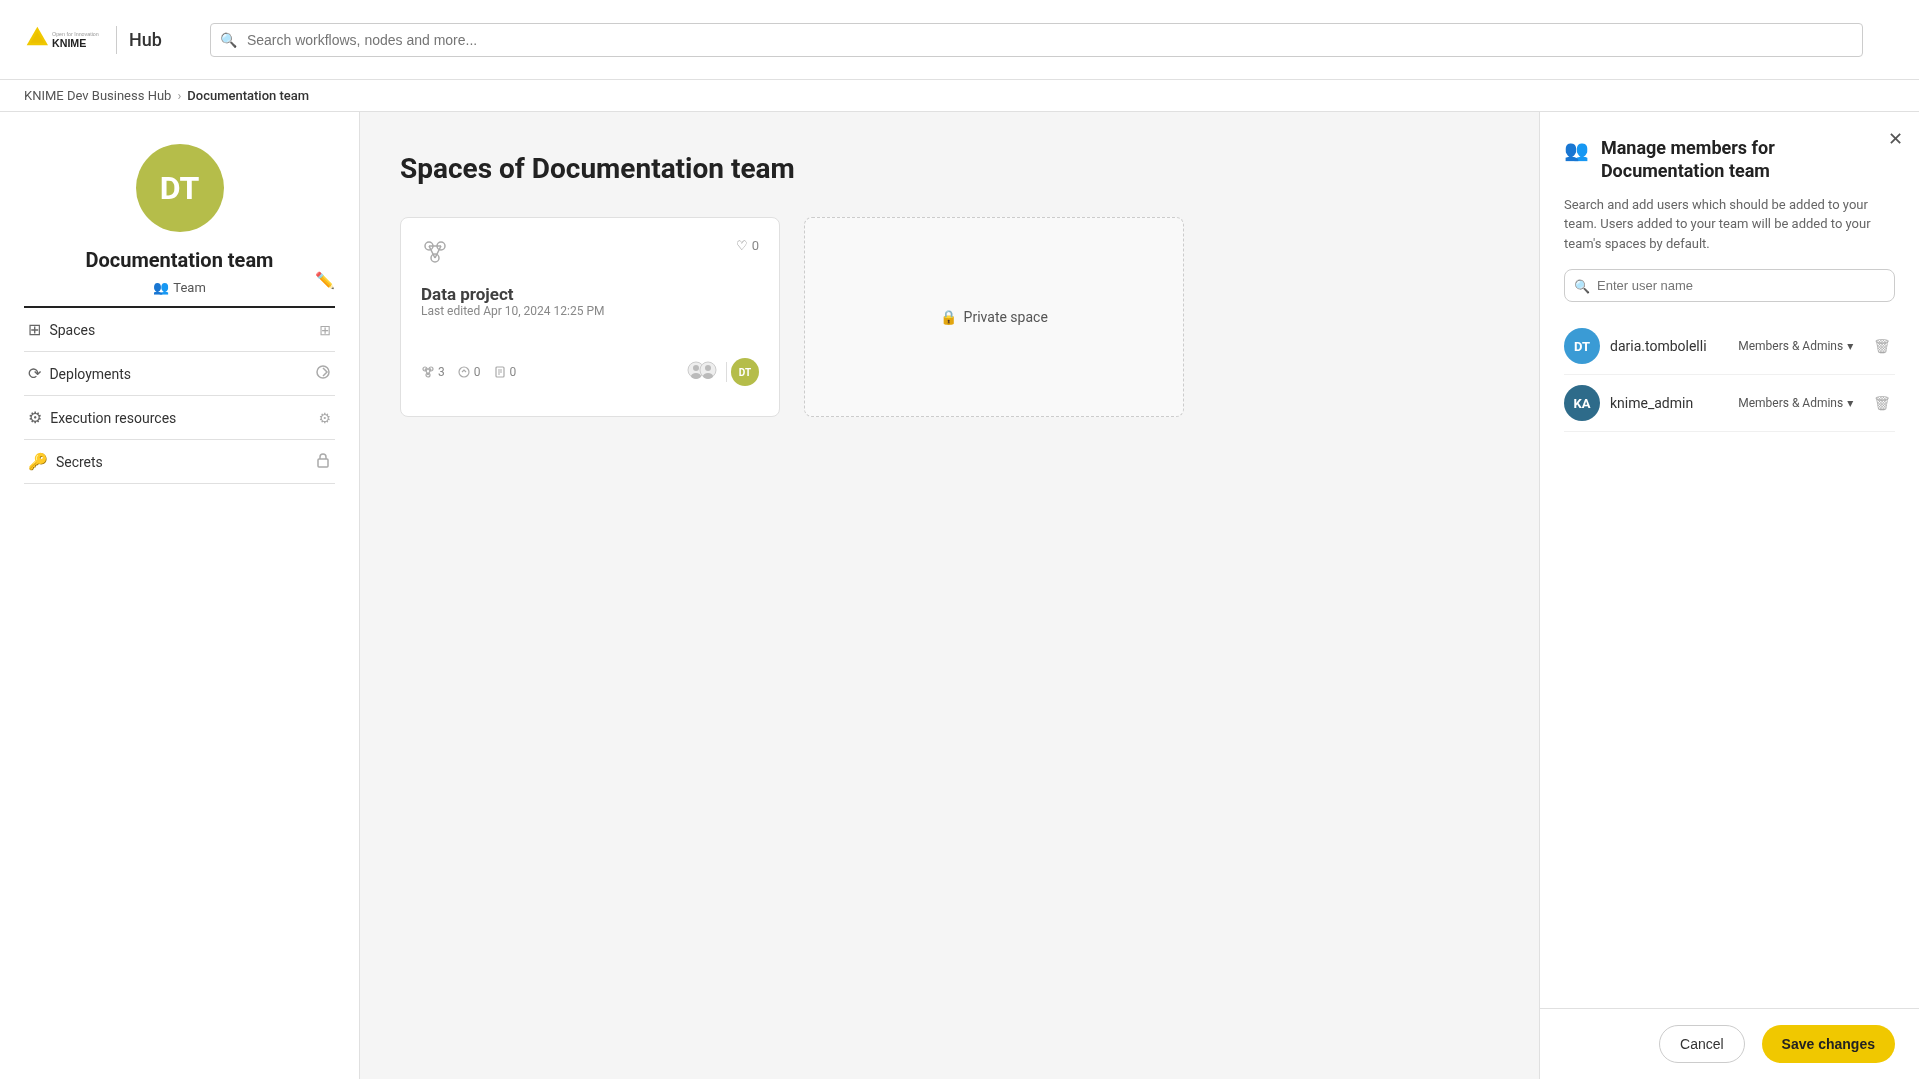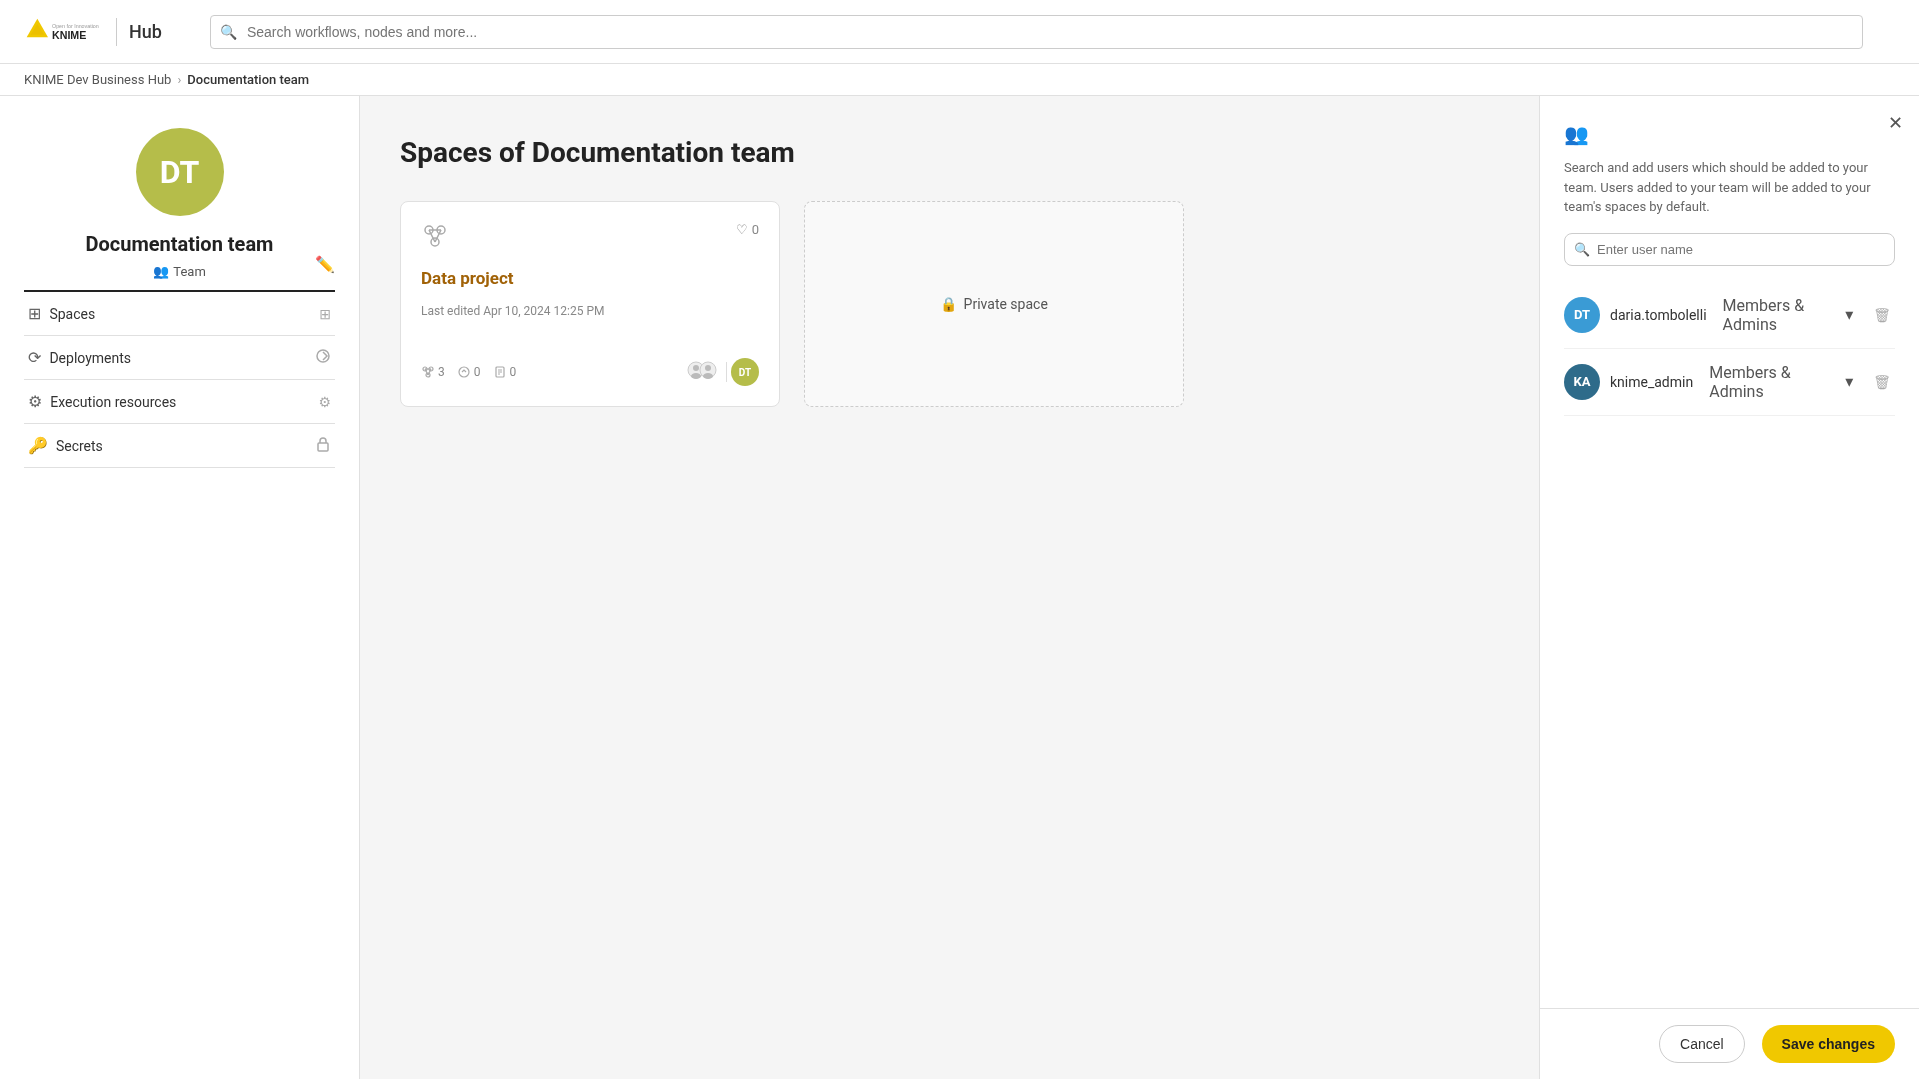--- a/index.html
+++ b/index.html
@@ -2,21 +2,21 @@
 <html><head>
   <meta charset="utf-8">
   <style>
     * { box-sizing: border-box; margin: 0; padding: 0; }
     body { font-family: -apple-system, BlinkMacSystemFont, 'Segoe UI', Roboto, sans-serif; background: #f5f5f5; height: 1079px; overflow: hidden; display: flex; flex-direction: column; }
 
     
     .header {
       background: #fff;
       border-bottom: 1px solid #e0e0e0;
-      height: 64px;
+      height: 80px;
       display: flex;
       align-items: center;
       padding: 0 24px;
       gap: 16px;
       flex-shrink: 0;
       z-index: 10;
     }
     .logo-area {
       display: flex;
       align-items: center;
@@ -167,21 +167,21 @@
       cursor: pointer;
     }
     .space-card-header {
       display: flex;
       justify-content: space-between;
       align-items: flex-start;
       margin-bottom: 12px;
     }
     .space-card-icon { font-size: 24px; color: #aaa; }
     .space-card-likes { display: flex; align-items: center; gap: 4px; color: #888; font-size: 13px; }
-    .space-card-title { font-size: 17px; font-weight: 700; color: #a16207; margin-bottom: 16px; }
+    .space-card-title { font-size: 17px; font-weight: 700; color: #404040; margin-bottom: 0; }
     .space-card-date { font-size: 12px; color: #888; margin-bottom: 40px; }
     .space-card-footer {
       display: flex;
       align-items: center;
       justify-content: space-between;
       margin-top: 8px;
     }
     .space-card-stats { display: flex; align-items: center; gap: 12px; color: #888; font-size: 12px; }
     .stat-item { display: flex; align-items: center; gap: 3px; }
     .space-card-avatars { display: flex; align-items: center; gap: 4px; }
@@ -284,21 +284,21 @@
       font-size: 13px;
       font-weight: 700;
       color: #fff;
       flex-shrink: 0;
     }
     .member-name { flex: 1; font-size: 14px; color: #333; }
     .member-role-select {
       display: flex;
       align-items: center;
       gap: 4px;
-      font-size: 16px;
+      font-size: 12px;
       color: #555;
       cursor: pointer;
       padding: 4px 6px;
       border-radius: 4px;
     }
     .member-delete-btn {
       background: none;
       border: none;
       cursor: pointer;
       color: #aaa;
@@ -494,20 +494,21 @@
           <span>Private space</span>
         </div>
       </div>
     </div>
   </main>
 
   <aside class="right-panel">
     <button class="panel-close">✕</button>
     <div class="panel-header">
       <span class="panel-manage-icon">👥</span>
+      <h2 class="panel-title">Manage members for Documentation team</h2>
     </div>
     <p class="panel-desc">Search and add users which should be added to your team. Users added to your team will be added to your team's spaces by default.</p>
     <div class="panel-search">
       <span class="panel-search-icon">🔍</span>
       <input type="text" placeholder="Enter user name" style="">
     </div>
     <div class="member-list">
 
       <div class="member-item">
         <div class="member-avatar" style="background:#3a9bd5;">DT</div>

